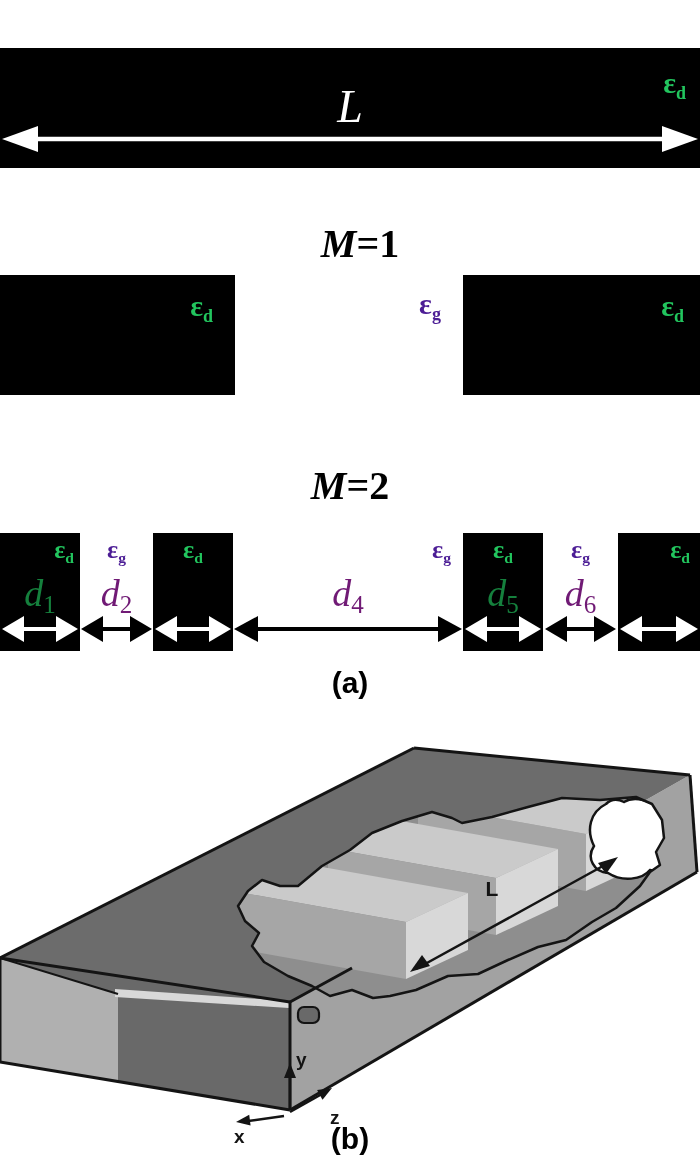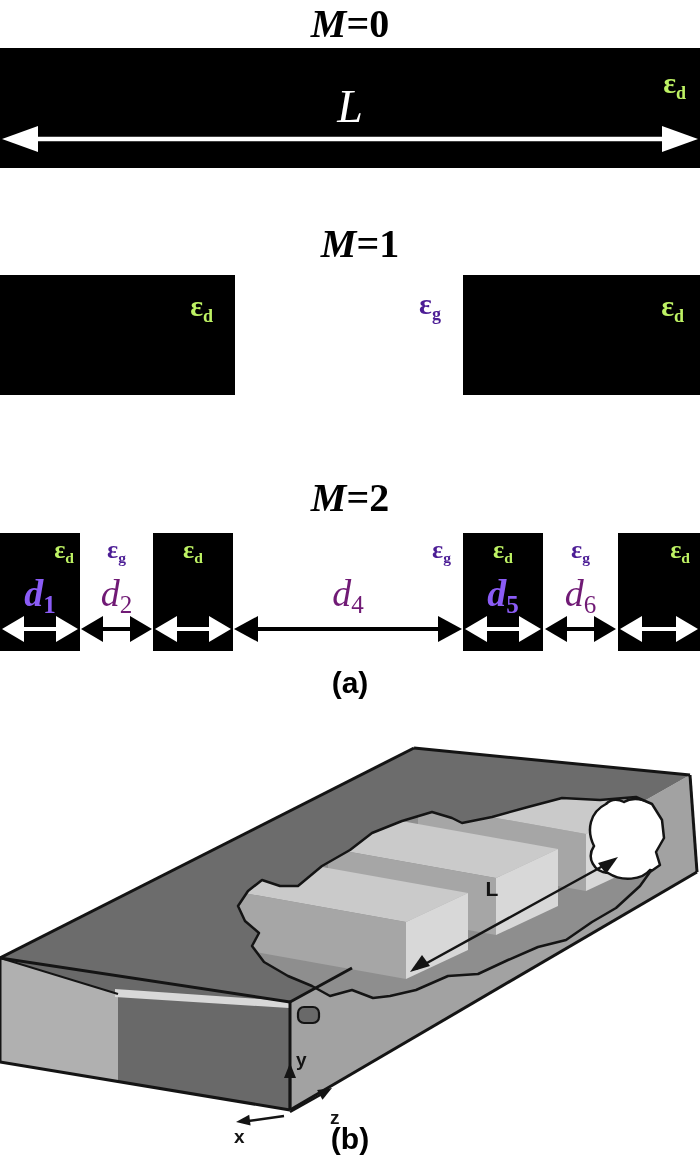--- a/index.html
+++ b/index.html
@@ -4,43 +4,40 @@
 <style>
   html,body{margin:0;padding:0;background:#fff;}
   #screen{position:relative;width:700px;height:1156px;background:#ffffff;overflow:hidden;
           font-family:"Liberation Serif",serif;}
   .abs{position:absolute;}
   .sec-title{left:0;right:0;text-align:center;font-size:40px;font-weight:bold;color:#000;}
   .sec-title .var{font-style:italic;}
   .blackbar{background:#000;}
   .eps{font-weight:bold;font-size:30px;line-height:1;}
   .eps .sub{font-size:0.6em;vertical-align:-0.32em;}
-  .eps.white{color:#bef264;}
+  .eps.white{color:#22c55e;}
   .eps.dark{color:#4c1d95;}
   .eps.m2{font-size:26px;}
   .dl{font-style:italic;font-size:38px;line-height:1;}
   .dl .sub{font-style:normal;font-size:0.66em;vertical-align:-0.28em;}
-  .dl.white{color:#8b5cf6;font-weight:bold;}
+  .dl.white{color:#15803d;}
   .dl.dark{color:#701a75;}
   .seg-eps{left:0;right:0;top:4px;text-align:center;}
   .seg-d{left:0;right:0;top:41px;text-align:center;}
   .caption{left:0;right:0;text-align:center;font-family:"Liberation Sans",sans-serif;
            font-size:30px;font-weight:bold;color:#000;}
   .L-label{left:0;right:0;text-align:center;color:#fff;font-style:italic;font-size:46px;line-height:1;}
   svg{display:block;}
   text{font-family:"Liberation Sans",sans-serif;font-weight:bold;}
 </style>
 </head>
 <body>
 
 <div id="screen">
 
-  <div class="abs sec-title" style="top:0;height:46px;">
-    <span class="var">M</span><span>=0</span>
-  </div>
 
   <div class="abs blackbar" style="left:0;top:48px;width:700px;height:120px;">
     <div class="abs eps white" style="right:14px;top:20px;">
       <span>ε</span><span class="sub">d</span>
     </div>
     <div class="abs L-label" style="top:36px;">
       <span>L</span>
     </div>
     <svg class="abs" style="left:0;top:74px;" width="700" height="34" viewBox="0 0 700 34">
       <line x1="30" y1="17" x2="670" y2="17" stroke="#ffffff" stroke-width="4.5"></line>
@@ -62,21 +59,21 @@
   <div class="abs eps dark" style="left:398px;width:64px;top:289px;text-align:center;">
     <span>ε</span><span class="sub">g</span>
   </div>
 
   <div class="abs blackbar" style="left:463px;top:275px;width:237px;height:120px;">
     <div class="abs eps white" style="right:16px;top:16px;">
       <span>ε</span><span class="sub">d</span>
     </div>
   </div>
 
-  <div class="abs sec-title" style="top:474px;height:46px;">
+  <div class="abs sec-title" style="top:462px;height:46px;">
     <span class="var">M</span><span>=2</span>
   </div>
 
   <div class="abs blackbar" style="left:0;top:533px;width:80px;height:118px;">
     <div class="abs eps white m2 seg-eps" style="text-align:right;padding-right:6px;">
       <span>ε</span><span class="sub">d</span>
     </div>
     <div class="abs dl white seg-d">
       <span>d</span><span class="sub">1</span>
     </div>

